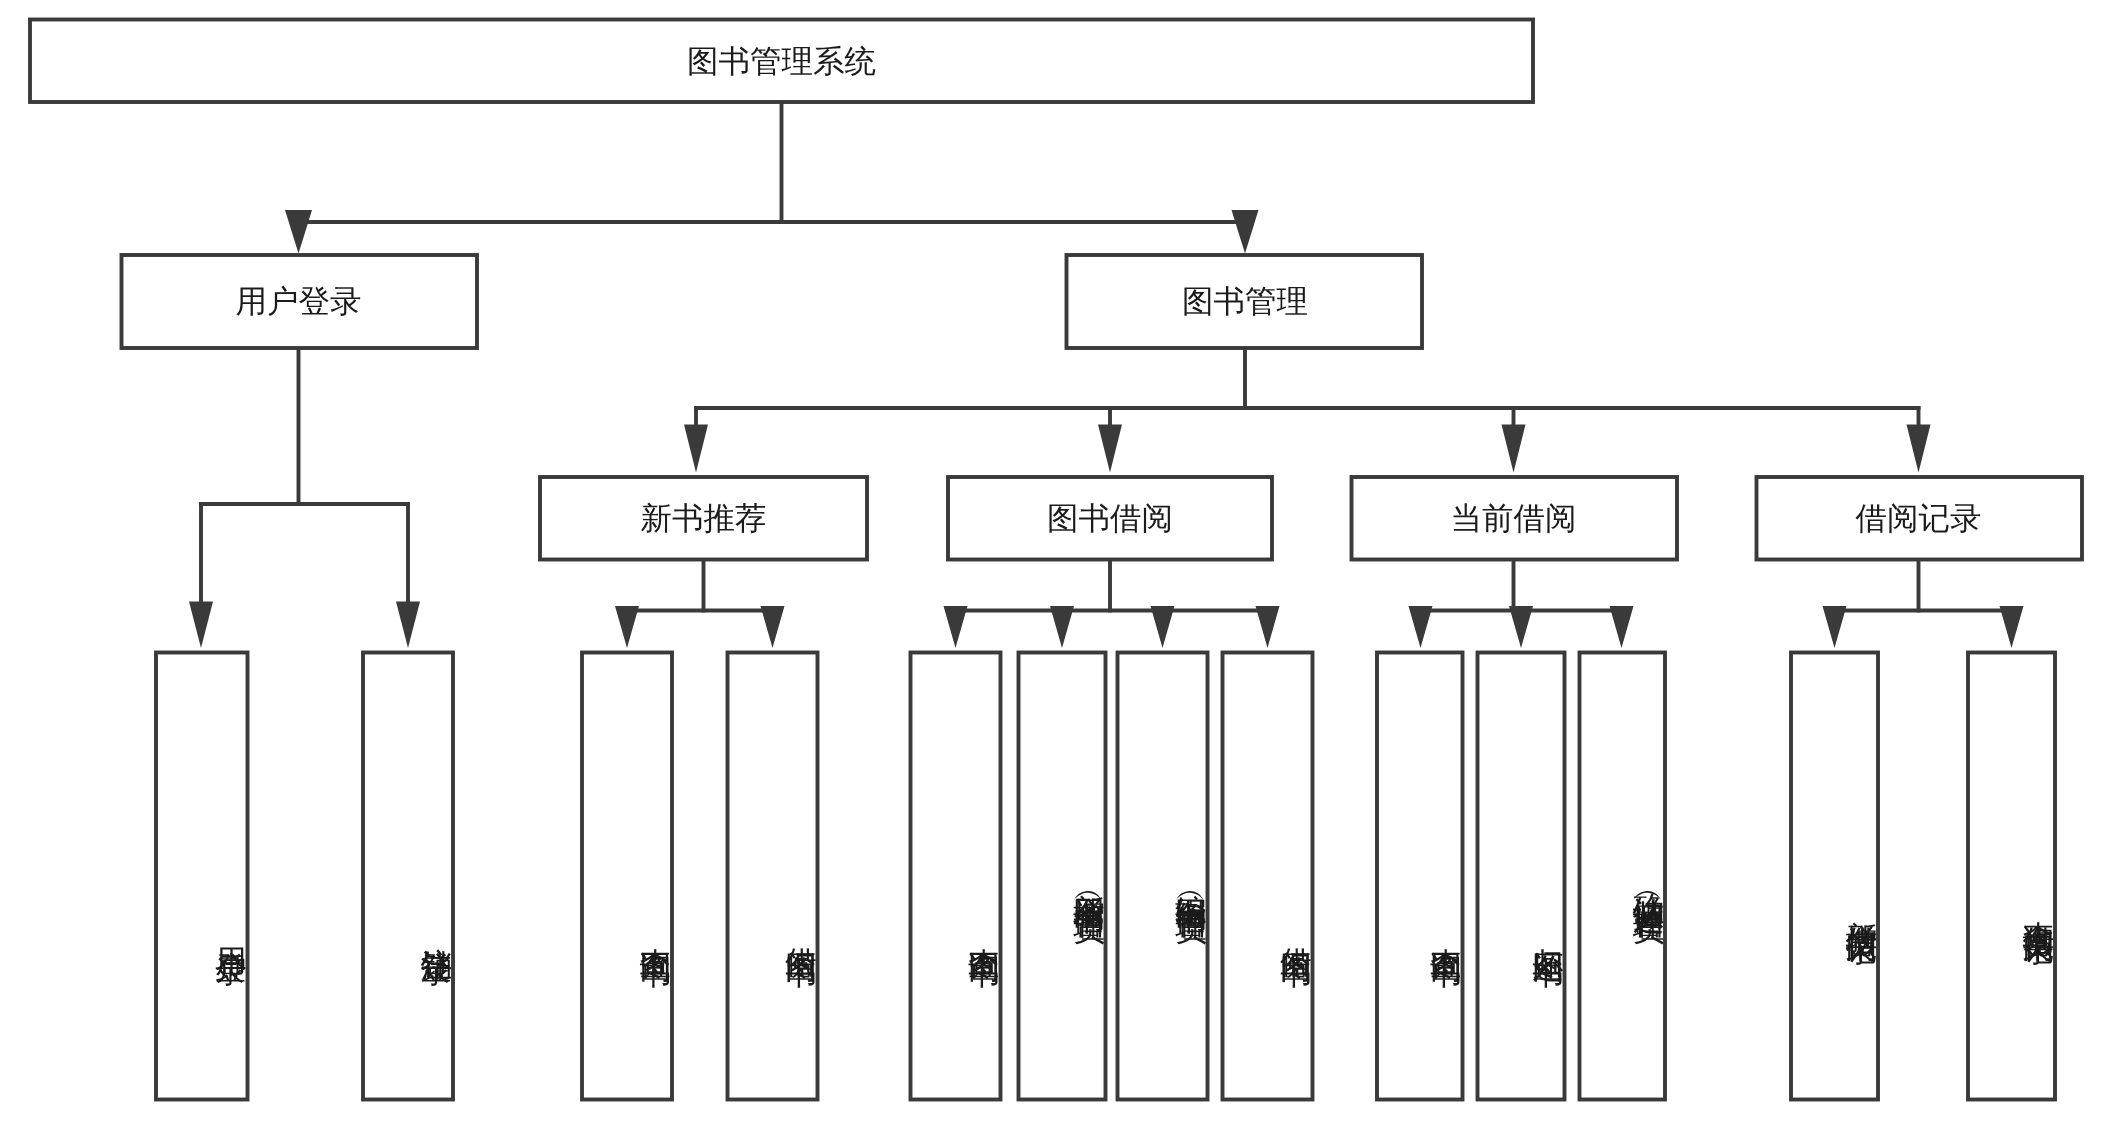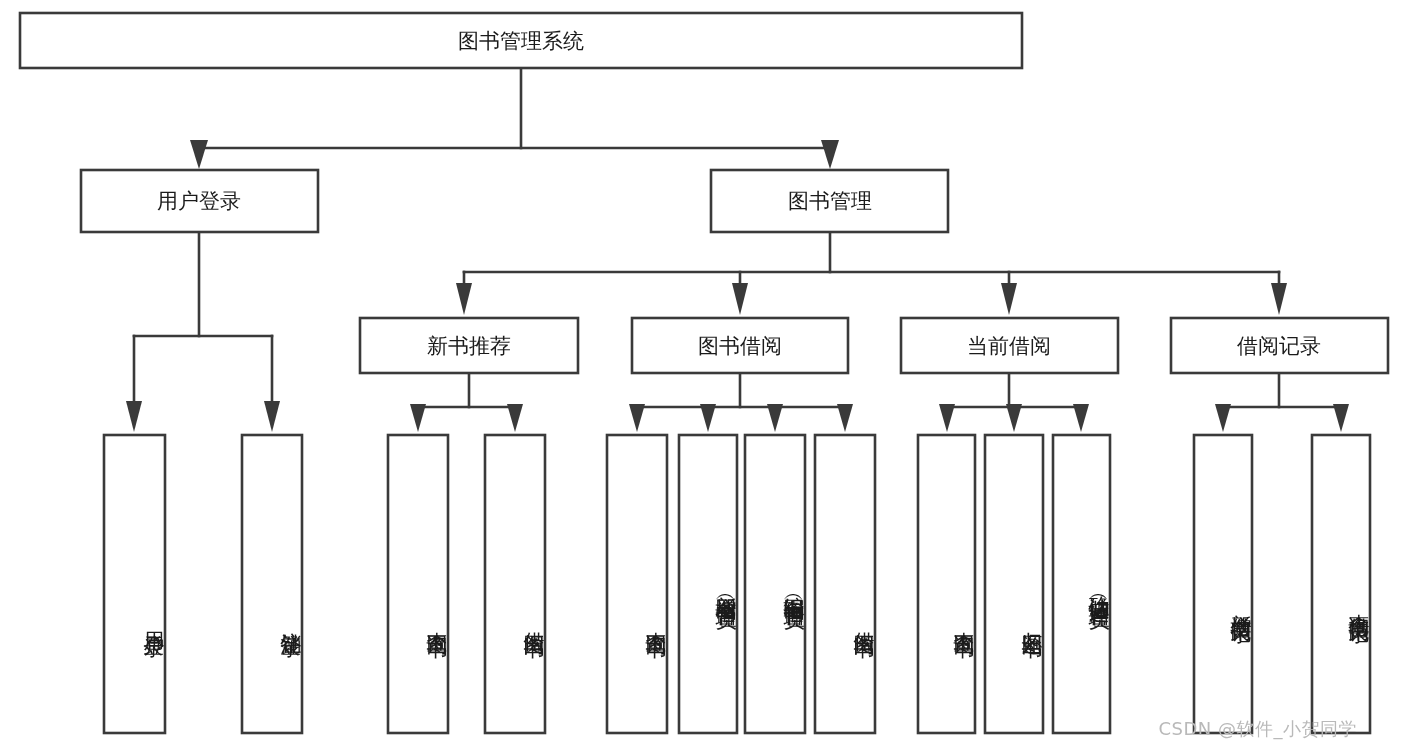--- a/index.html
+++ b/index.html
@@ -213,15 +213,14 @@
   <div class="leaf-label" style="left:607px;  top:505px; width:60px; height:228px;">查询图书</div>
   <div class="leaf-label" style="left:679px;  top:443px; width:58px; height:290px;">新增图书（管理员）</div>
   <div class="leaf-label" style="left:745px;  top:443px; width:60px; height:290px;">编辑图书（管理员）</div>
   <div class="leaf-label" style="left:815px;  top:505px; width:60px; height:228px;">借阅图书</div>
   <div class="leaf-label" style="left:918px;  top:505px; width:57px; height:228px;">查询图书</div>
   <div class="leaf-label" style="left:985px;  top:505px; width:58px; height:228px;">归还图书</div>
   <div class="leaf-label" style="left:1053px; top:443px; width:57px; height:290px;">确认归还（管理员）</div>
   <div class="leaf-label" style="left:1194px; top:473px; width:58px; height:260px;">新增借阅记录</div>
   <div class="leaf-label" style="left:1312px; top:473px; width:58px; height:260px;">查询借阅记录</div>
 
-  <div class="watermark">CSDN @软件_小贺同学</div>
 
 </div>
 
 </body></html>

